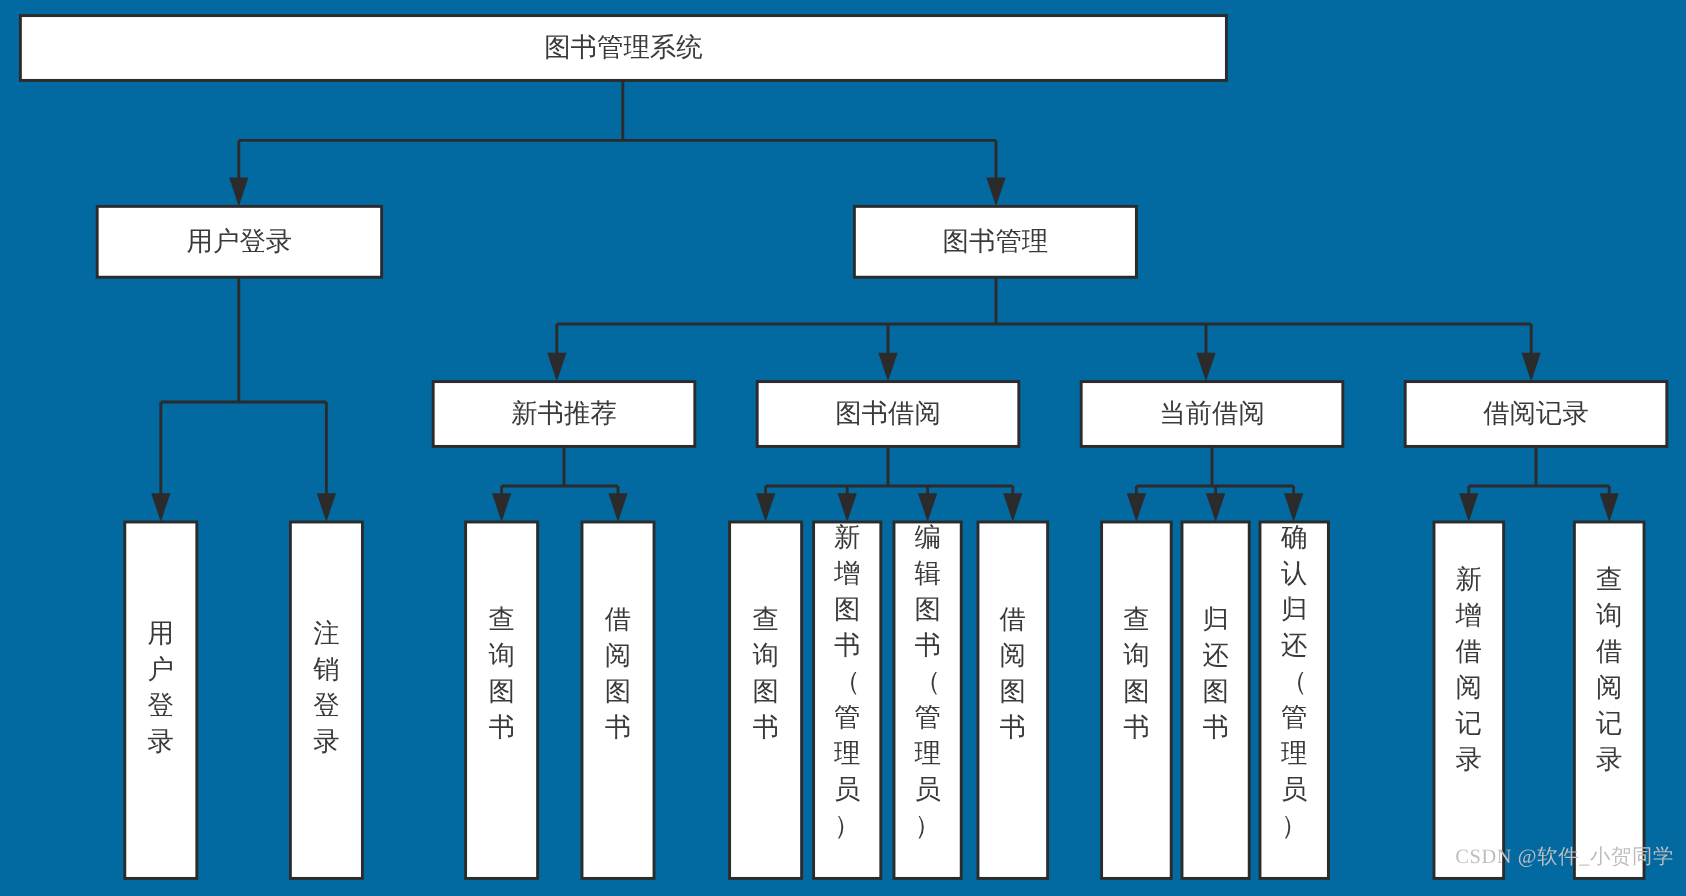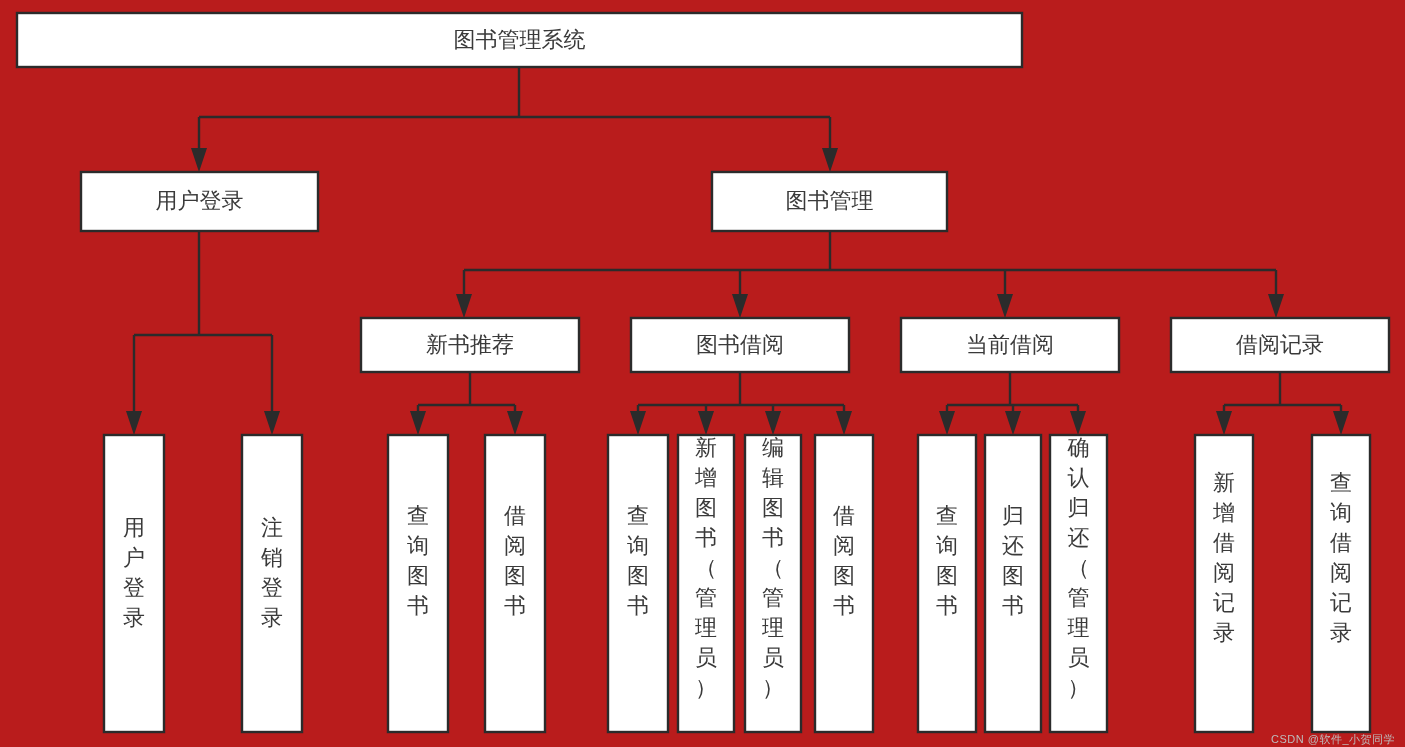--- a/index.html
+++ b/index.html
@@ -8,21 +8,21 @@
     padding: 0;
     background: #ffffff;
   }
   body {
     font-family: "Liberation Sans", "DejaVu Sans", sans-serif;
   }
   #diagram-root {
     position: relative;
     width: 1405px;
     height: 747px;
-    background: #b91c1c;
+    background: #0369a1;
     overflow: hidden;
   }
   svg.flow {
     display: block;
     width: 1405px;
     height: 747px;
   }
   .node-rect {
     fill: #ffffff;
     stroke: #2b2b2b;
@@ -47,23 +47,23 @@
   }
   .node-label-v {
     fill: #3a3a3a;
     font-family: "Liberation Sans", "DejaVu Sans", sans-serif;
     font-size: 22px;
     text-anchor: middle;
   }
   .watermark {
     position: absolute;
     right: 10px;
-    bottom: 0;
-    font-family: Liberation Sans, sans-serif;
-    font-size: 11px;
+    bottom: 22px;
+    font-family: Liberation Serif, serif;
+    font-size: 17px;
     color: #bdbdbd;
     letter-spacing: 0.5px;
     white-space: nowrap;
     pointer-events: none;
   }
 </style>
 </head>
 <body>
 
 <div id="diagram-root">

